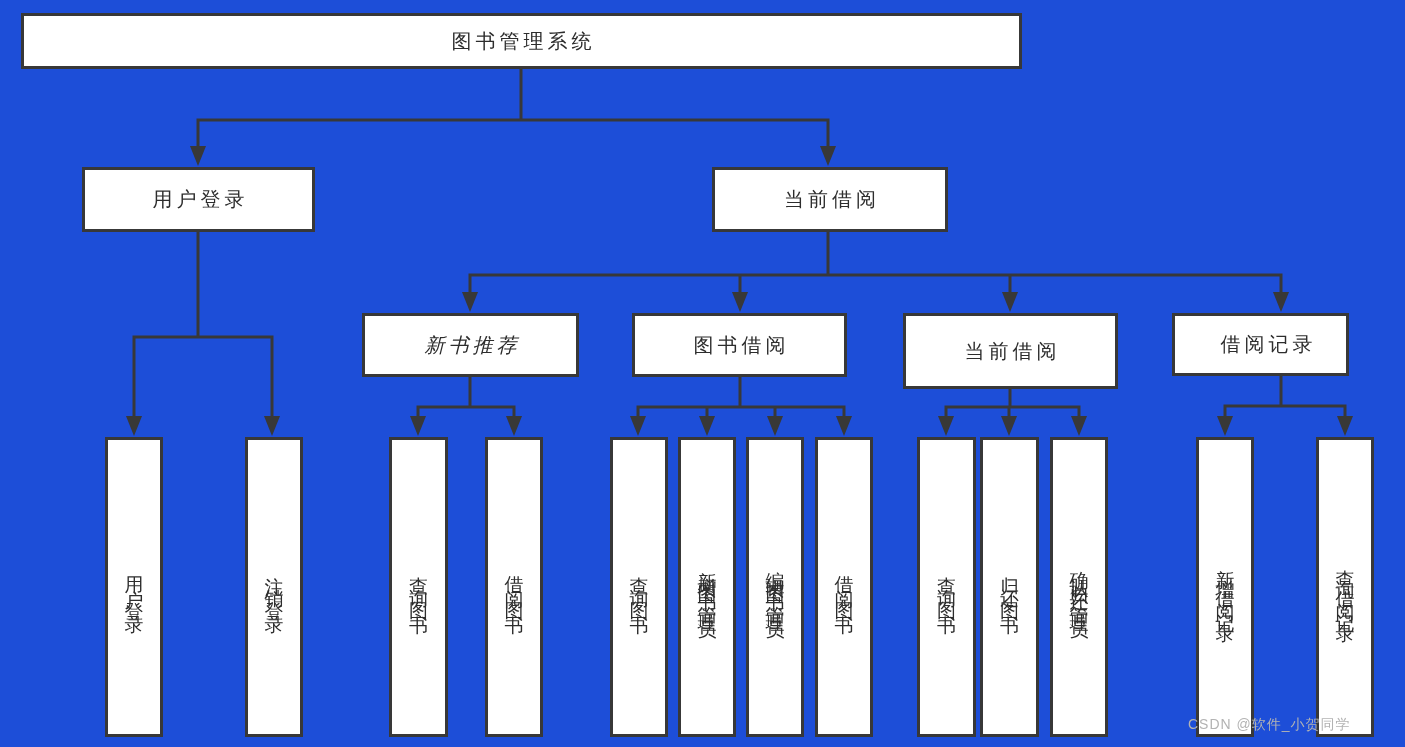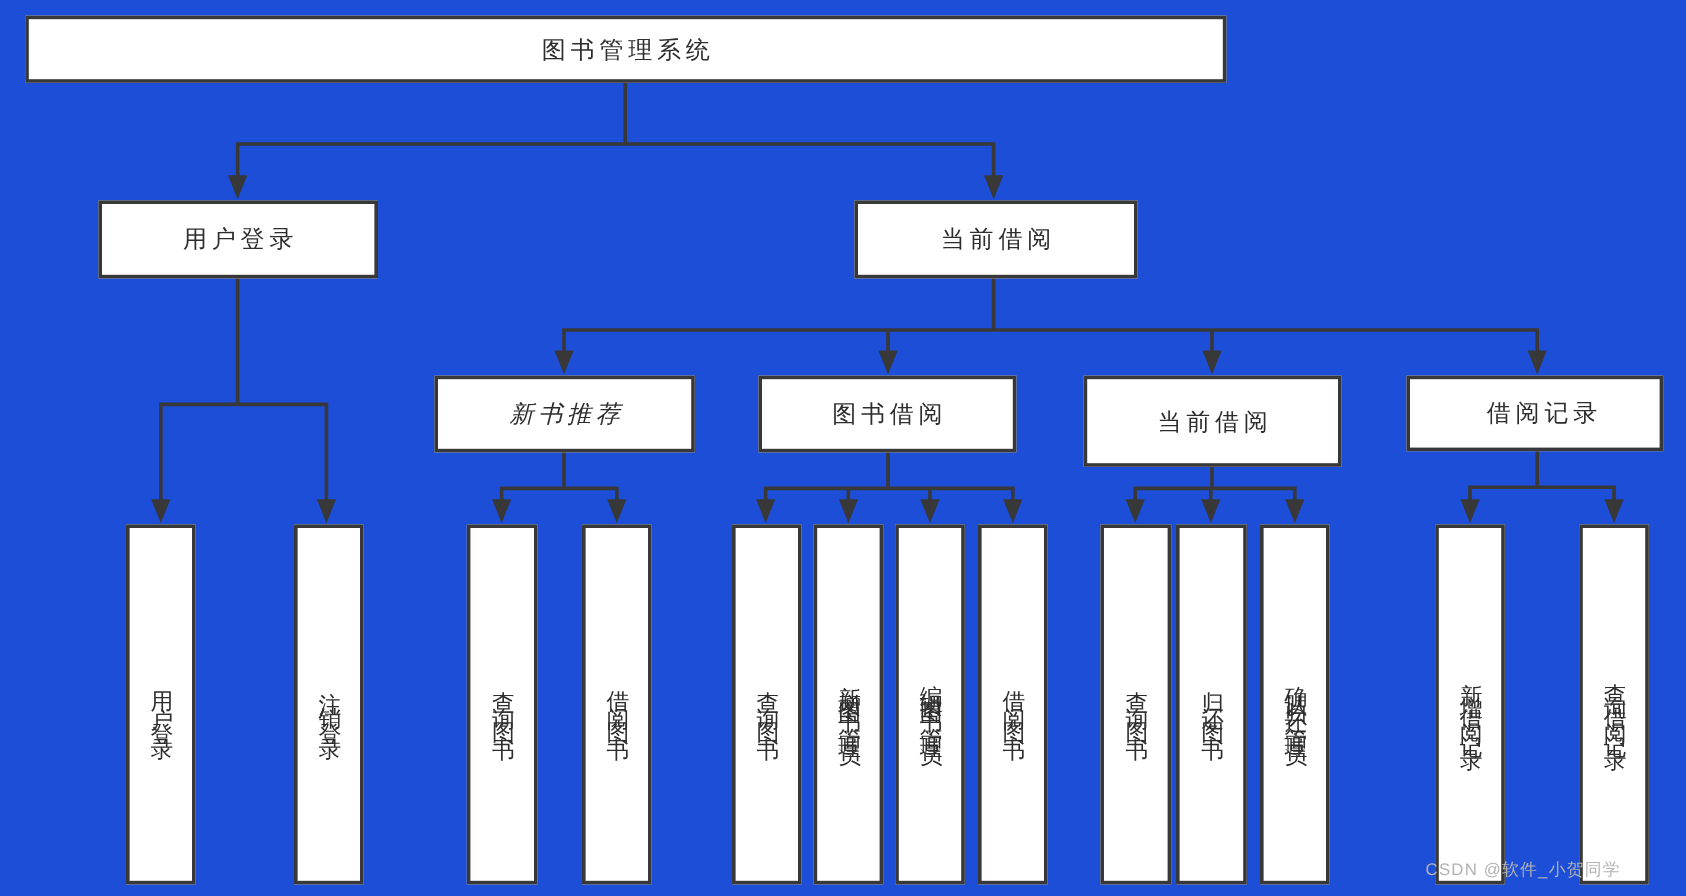--- a/index.html
+++ b/index.html
@@ -81,21 +81,21 @@
   </svg>
 
   <div class="node" style="left:21px;top:13px;width:1001px;height:56px;">图书管理系统</div>
 
   <div class="node" style="left:82px;top:167px;width:233px;height:65px;">用户登录</div>
   <div class="node" style="left:712px;top:167px;width:236px;height:65px;">当前借阅</div>
 
   <div class="node" style="left:362px;top:313px;width:217px;height:64px;font-style:italic;">新书推荐</div>
   <div class="node" style="left:632px;top:313px;width:215px;height:64px;">图书借阅</div>
   <div class="node" style="left:903px;top:313px;width:215px;height:76px;">当前借阅</div>
-  <div class="node" style="left:1172px;top:313px;width:214px;height:63px;padding-left:12px;">借阅记录</div>
+  <div class="node" style="left:1172px;top:313px;width:177px;height:63px;padding-left:12px;">借阅记录</div>
 
   <div class="node v ls4" style="left:105px;top:437px;width:58px;height:300px;">用户登录</div>
   <div class="node v ls4" style="left:245px;top:437px;width:58px;height:300px;">注销登录</div>
 
   <div class="node v ls4" style="left:389px;top:437px;width:59px;height:300px;">查询图书</div>
   <div class="node v ls4" style="left:485px;top:437px;width:58px;height:300px;">借阅图书</div>
 
   <div class="node v ls4" style="left:610px;top:437px;width:58px;height:300px;">查询图书</div>
   <div class="node v ls10" style="left:678px;top:437px;width:58px;height:300px;">新增图书（管理员）</div>
   <div class="node v ls10" style="left:746px;top:437px;width:58px;height:300px;">编辑图书（管理员）</div>

